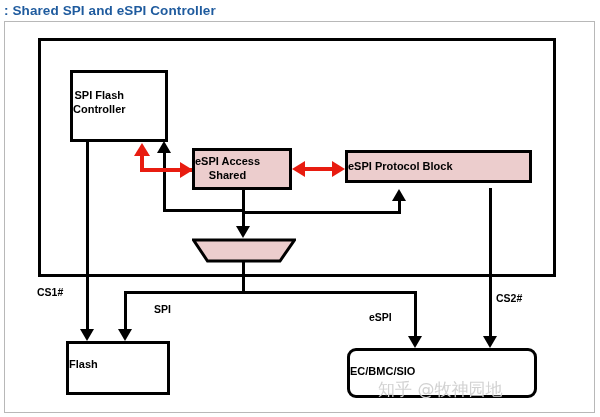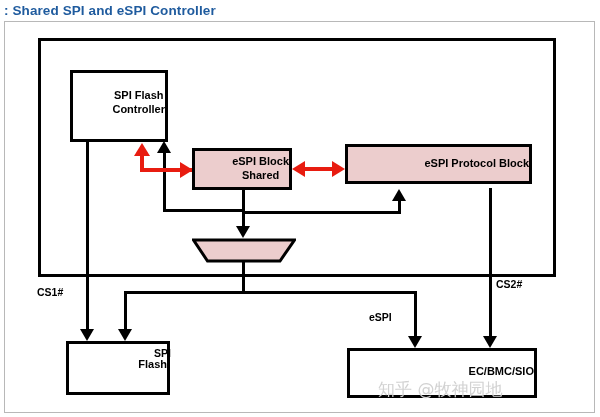--- a/index.html
+++ b/index.html
@@ -60,50 +60,51 @@
     background: transparent;
   }
 
   
   .block {
     position: absolute;
     box-sizing: border-box;
     border: 3px solid #000000;
     display: flex;
     align-items: center;
-    justify-content: flex-end;
+    justify-content: flex-start;
     text-align: center;
     font-size: 11px;
     font-weight: bold;
     color: #000000;
     line-height: 1.25;
   }
   .block.white { background: #ffffff; }
   .block.pink  { background: #eccdcd; }
 
   #blk-spi-flash-controller {
     left: 70px;  top: 70px;  width: 98px;  height: 72px;
     align-items: flex-start;
     padding-top: 16px;
   }
   #blk-espi-flash-access {
     left: 192px; top: 148px; width: 100px; height: 42px;
   }
   #blk-espi-protocol-block {
-    left: 345px; top: 144px; width: 187px; height: 40px;
+    left: 345px; top: 150px; width: 187px; height: 33px;
   }
   #blk-flash {
     left: 66px;  top: 341px; width: 104px; height: 54px;
     align-items: flex-start;
     padding-top: 14px;
   }
   #blk-ec-bmc-sio {
     left: 347px; top: 348px; width: 190px; height: 50px;
     align-items: flex-start;
     padding-top: 14px;
+    border-radius: 9px;
   }
 
   
   #mux {
     position: absolute;
     left: 192px;
     top: 238px;
     width: 104px;
     height: 25px;
   }
@@ -162,23 +163,23 @@
 
   
   .sig-label {
     position: absolute;
     font-size: 10.5px;
     font-weight: bold;
     color: #000000;
     white-space: nowrap;
   }
   #lbl-cs1  { left: 37px;  top: 286px; }
-  #lbl-spi  { left: 154px; top: 303px; margin-top: 44px; }
+  #lbl-spi  { left: 154px; top: 303px; }
   #lbl-espi { left: 369px; top: 311px; }
-  #lbl-cs2  { left: 496px; top: 278px; }
+  #lbl-cs2  { left: 496px; top: 292px; }
 
   
   #watermark {
     position: absolute;
     left: 378px;
     top: 378px;
     font-size: 17px;
     color: #d2d2d2;
     font-family: "DejaVu Sans", sans-serif;
     white-space: nowrap;
@@ -237,21 +238,21 @@
 
   <div class="block white" id="blk-spi-flash-controller">
     <div>
       <div>SPI Flash</div>
       <div>Controller</div>
     </div>
   </div>
 
   <div class="block pink" id="blk-espi-flash-access">
     <div>
-      <div>eSPI Block</div>
+      <div>eSPI Access</div>
       <div>Shared</div>
     </div>
   </div>
 
   <div class="block pink" id="blk-espi-protocol-block">
     <div>eSPI Protocol Block</div>
   </div>
 
   <svg id="mux" viewBox="0 0 104 25" preserveAspectRatio="none">
     <polygon points="1.5,2 102.5,2 88,23 15.5,23" fill="#eccdcd" stroke="#000000" stroke-width="3" stroke-linejoin="miter"></polygon>

